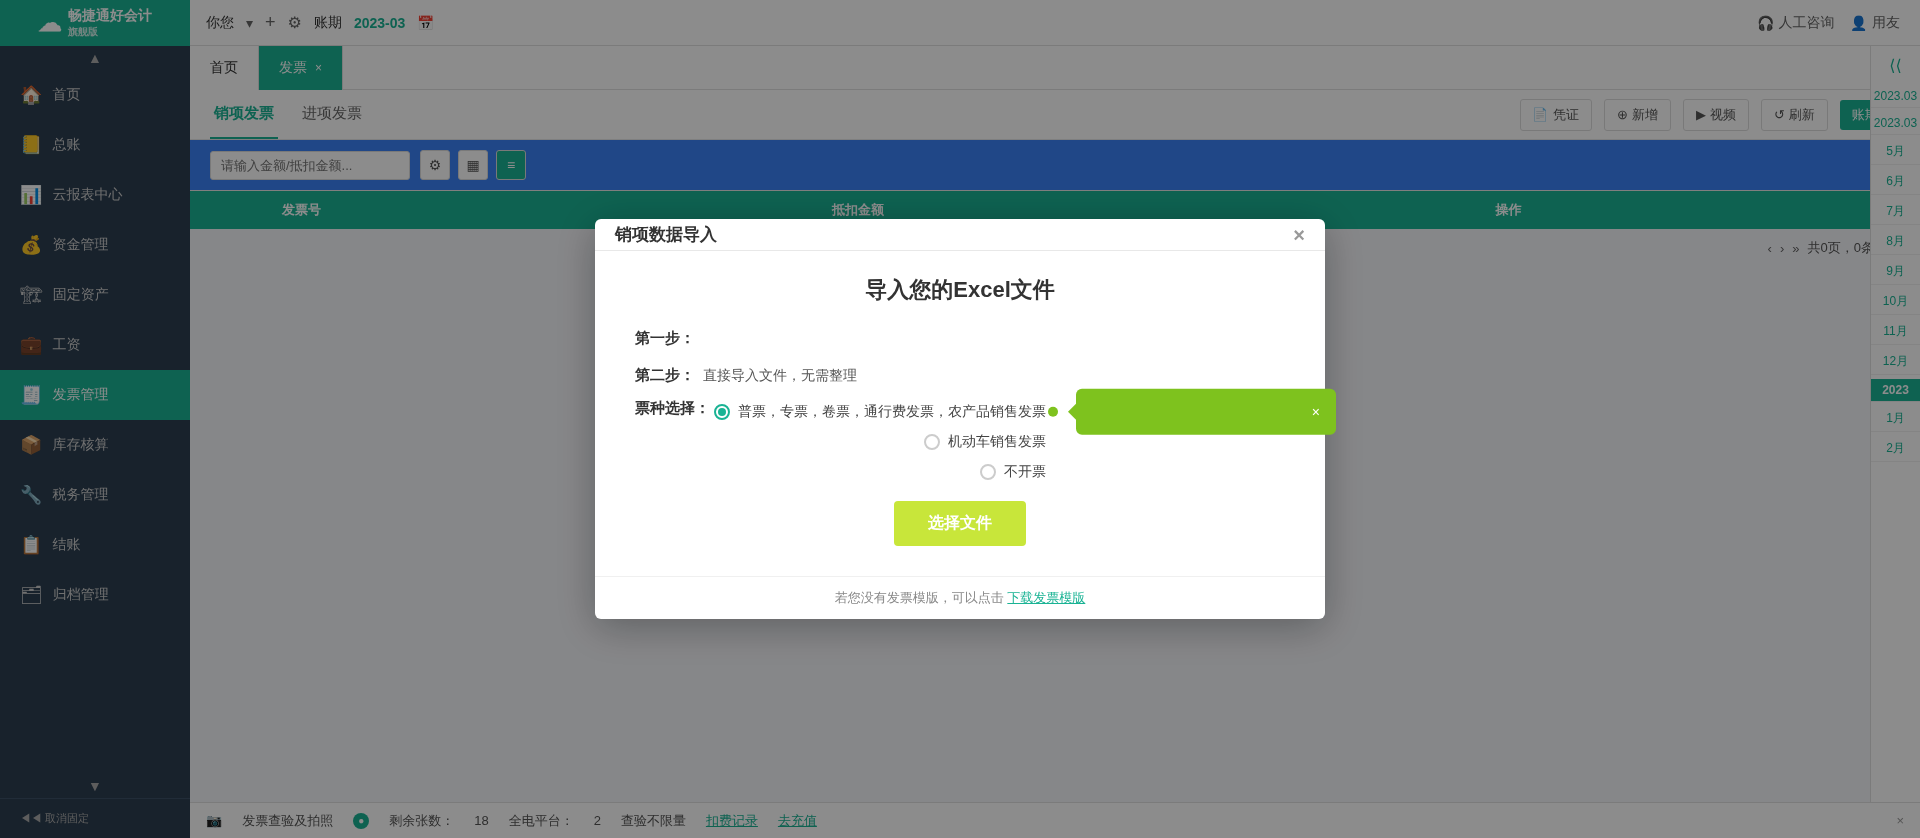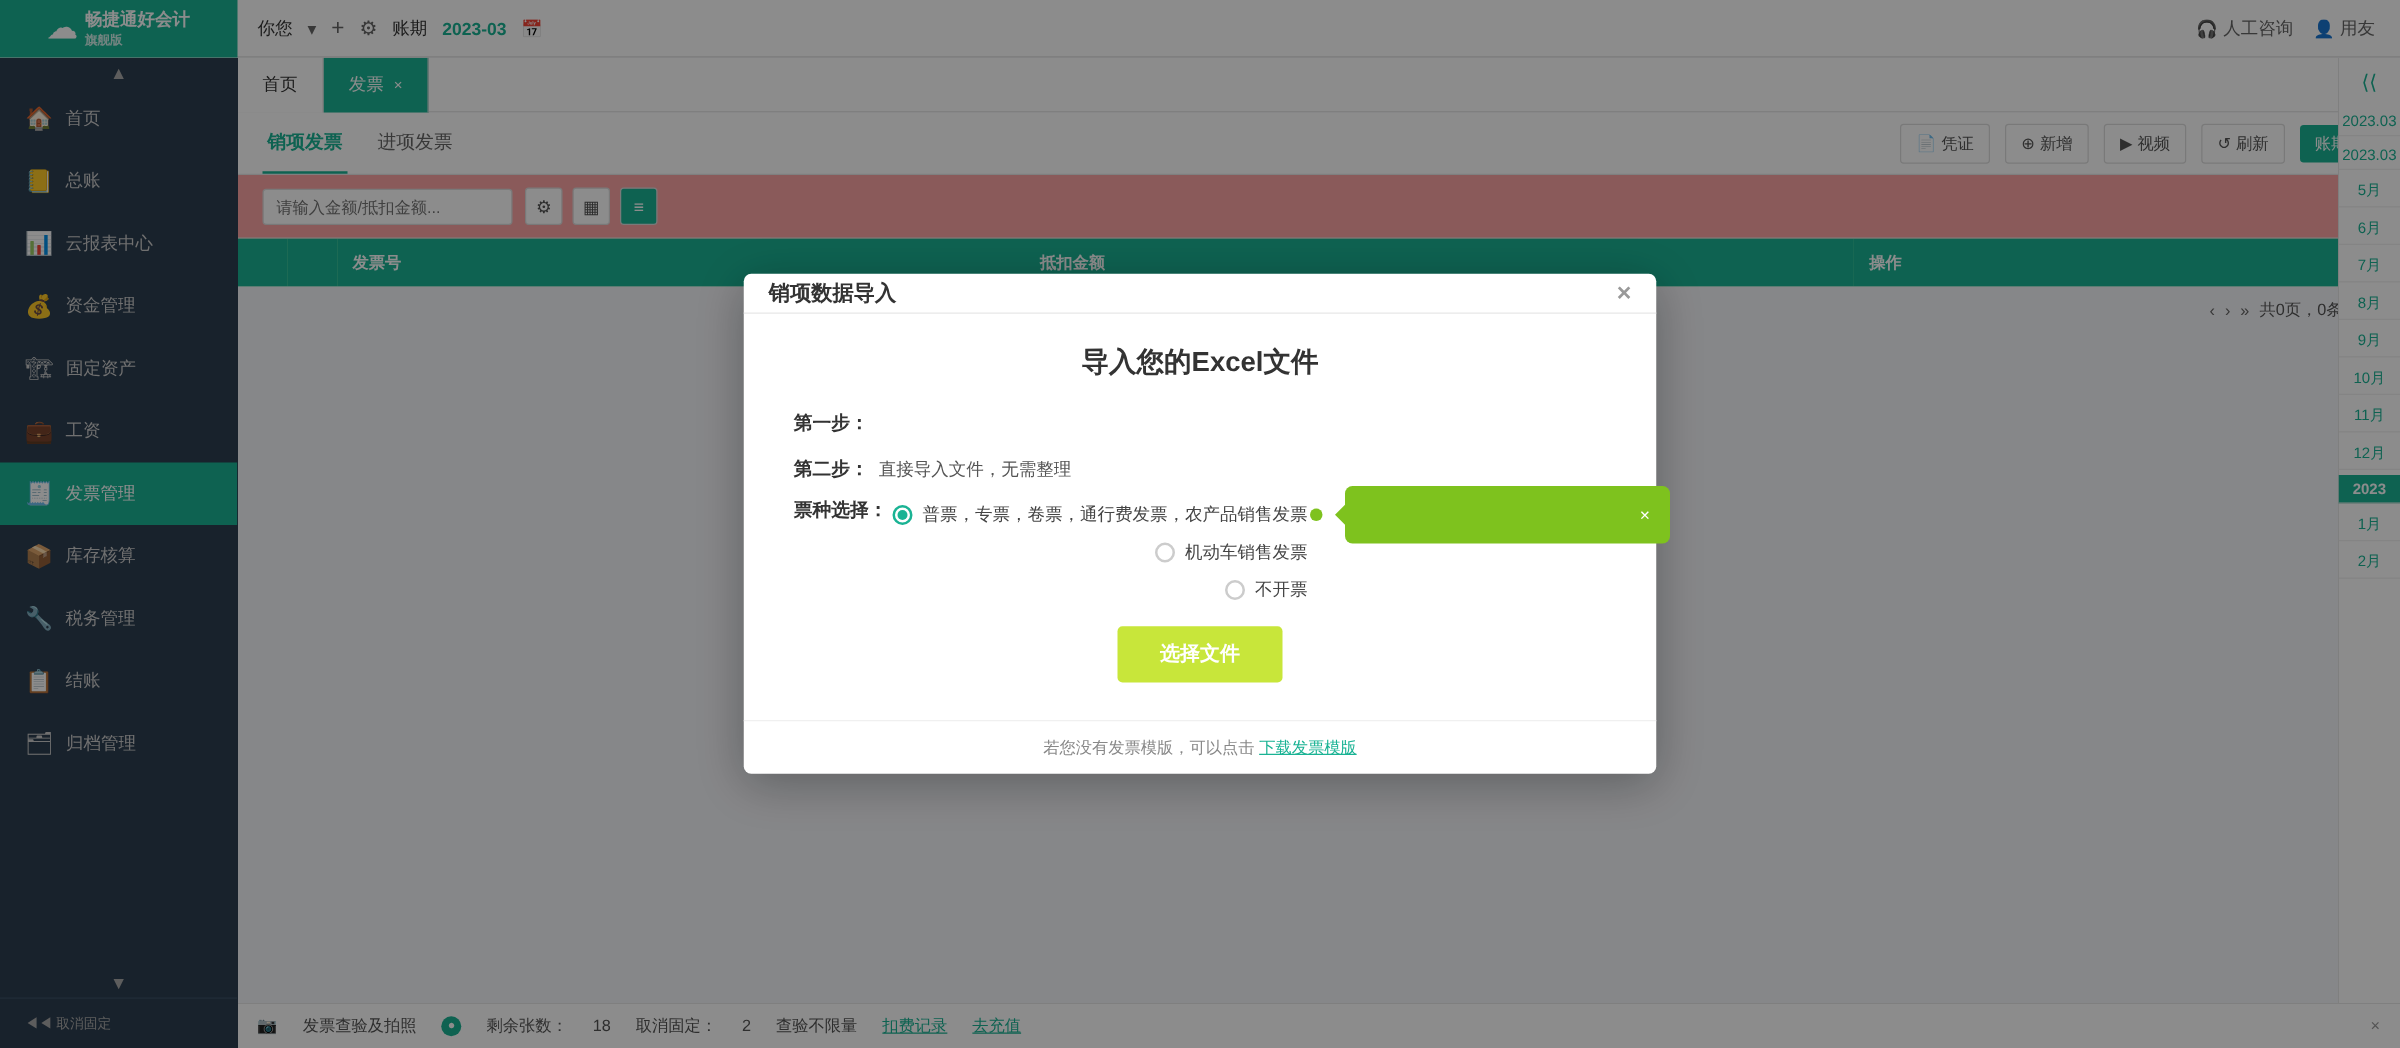--- a/index.html
+++ b/index.html
@@ -84,21 +84,21 @@
     .header-actions { display: flex; align-items: center; gap: 12px; }
     .action-btn {
       display: flex; align-items: center; gap: 4px;
       padding: 6px 12px; cursor: pointer; color: #555; font-size: 13px;
       border: 1px solid #ddd; border-radius: 3px; background: #fff;
     }
     .period-btn { background: #1ab394; color: #fff; padding: 6px 12px; border-radius: 3px; cursor: pointer; font-size: 13px; }
 
     
     .filter-row {
-      background: #fca5a5; padding: 10px 20px;
+      background: #3b82f6; padding: 10px 20px;
       display: flex; align-items: center; gap: 10px;
       border-bottom: 1px solid #e8e8e8;
     }
     .filter-input {
       border: 1px solid #ddd; border-radius: 3px; padding: 6px 10px;
       font-size: 13px; width: 200px; color: #999;
     }
     .filter-toolbar { display: flex; align-items: center; gap: 8px; }
     .tool-icon-btn {
       width: 30px; height: 30px; display: flex; align-items: center; justify-content: center;
@@ -399,21 +399,21 @@
   <div class="right-month">1月</div>
   <div class="right-month">2月</div>
 </div>
 
 <div class="bottom-bar">
   <span>📷</span>
   <span>发票查验及拍照</span>
   <span class="bottom-badge">●</span>
   <span>剩余张数：</span>
   <span>18</span>
-  <span>取消固定：</span>
+  <span>全电平台：</span>
   <span>2</span>
   <span>查验不限量</span>
   <span class="bottom-link">扣费记录</span>
   <span class="bottom-link">去充值</span>
   <span class="bottom-close">×</span>
 </div>
 
 <div class="overlay">
   <div class="modal">
 

